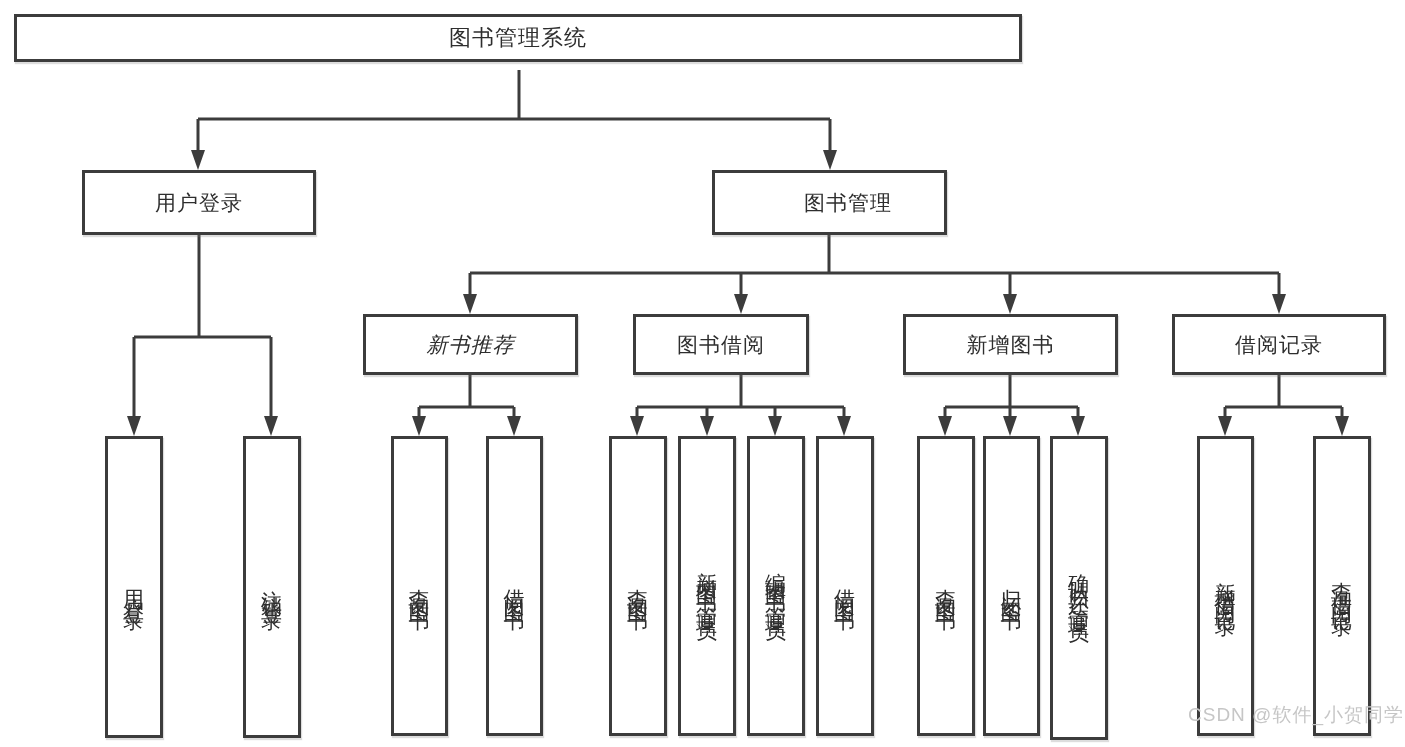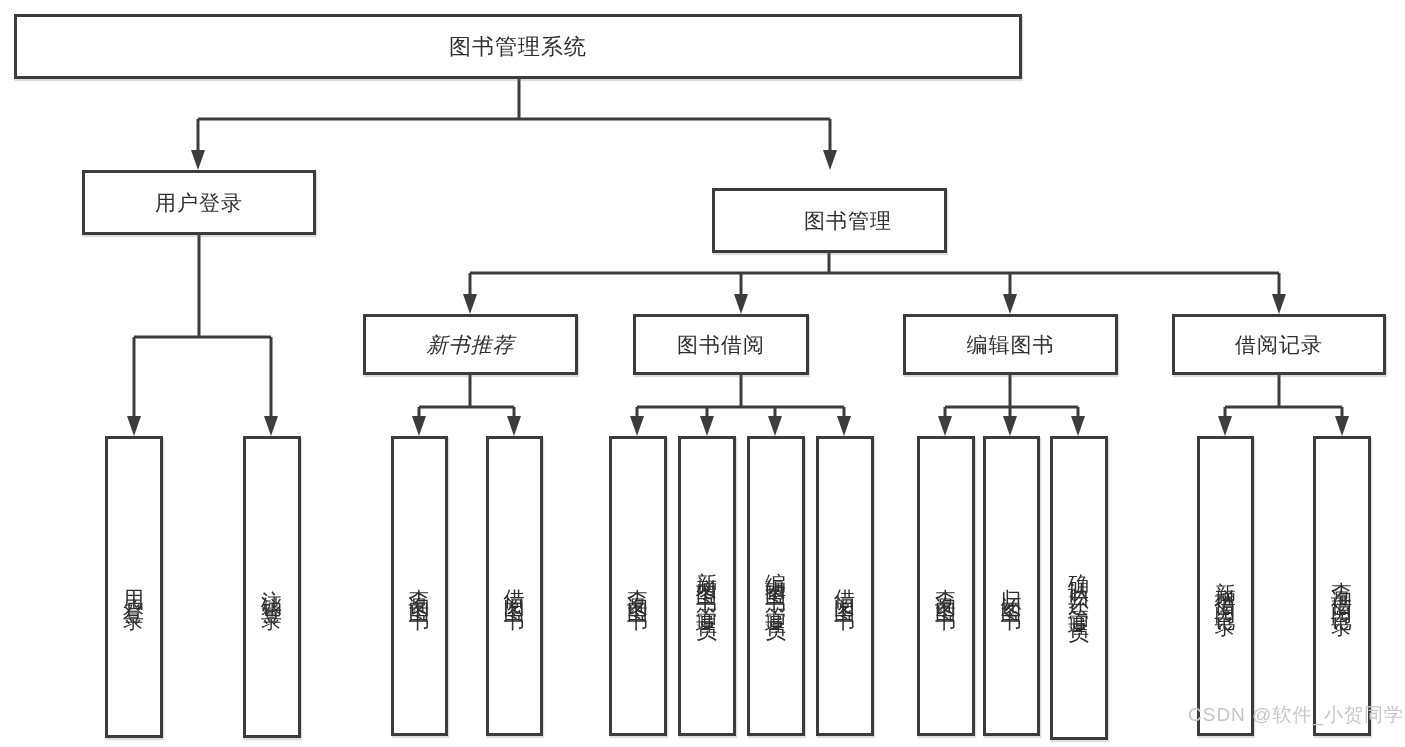--- a/index.html
+++ b/index.html
@@ -82,28 +82,28 @@
     <path d="M1010,375 V407 M945,407 H1078 M945,407 V418 M1010,407 V418 M1078,407 V418"></path>
     <polygon points="938,416 952,416 945,436"></polygon>
     <polygon points="1003,416 1017,416 1010,436"></polygon>
     <polygon points="1071,416 1085,416 1078,436"></polygon>
 
     <path d="M1279,375 V407 M1225,407 H1342 M1225,407 V418 M1342,407 V418"></path>
     <polygon points="1218,416 1232,416 1225,436"></polygon>
     <polygon points="1335,416 1349,416 1342,436"></polygon>
   </svg>
 
-  <div class="node hnode root" style="left:14px;top:14px;width:1008px;height:65px;">图书管理系统</div>
+  <div class="node hnode root" style="left:14px;top:14px;width:1008px;height:48px;">图书管理系统</div>
 
   <div class="node hnode" style="left:82px;top:170px;width:234px;height:65px;">用户登录</div>
-  <div class="node hnode" style="left:712px;top:188px;width:235px;height:65px;padding-left:37px;">图书管理</div>
+  <div class="node hnode" style="left:712px;top:170px;width:235px;height:65px;padding-left:37px;">图书管理</div>
 
   <div class="node hnode" style="left:363px;top:314px;width:215px;height:61px;font-style:italic;">新书推荐</div>
   <div class="node hnode" style="left:633px;top:314px;width:176px;height:61px;">图书借阅</div>
-  <div class="node hnode" style="left:903px;top:314px;width:215px;height:61px;">编辑图书</div>
+  <div class="node hnode" style="left:903px;top:314px;width:215px;height:61px;">新增图书</div>
   <div class="node hnode" style="left:1172px;top:314px;width:214px;height:61px;">借阅记录</div>
 
   <div class="node vnode" style="left:105px;top:436px;width:58px;height:302px;">用户登录</div>
   <div class="node vnode" style="left:243px;top:436px;width:58px;height:302px;">注销登录</div>
 
   <div class="node vnode" style="left:391px;top:436px;width:57px;height:300px;">查询图书</div>
   <div class="node vnode" style="left:486px;top:436px;width:57px;height:300px;">借阅图书</div>
 
   <div class="node vnode" style="left:609px;top:436px;width:58px;height:300px;">查询图书</div>
   <div class="node vnode" style="left:678px;top:436px;width:58px;height:300px;">新增图书（管理员）</div>

